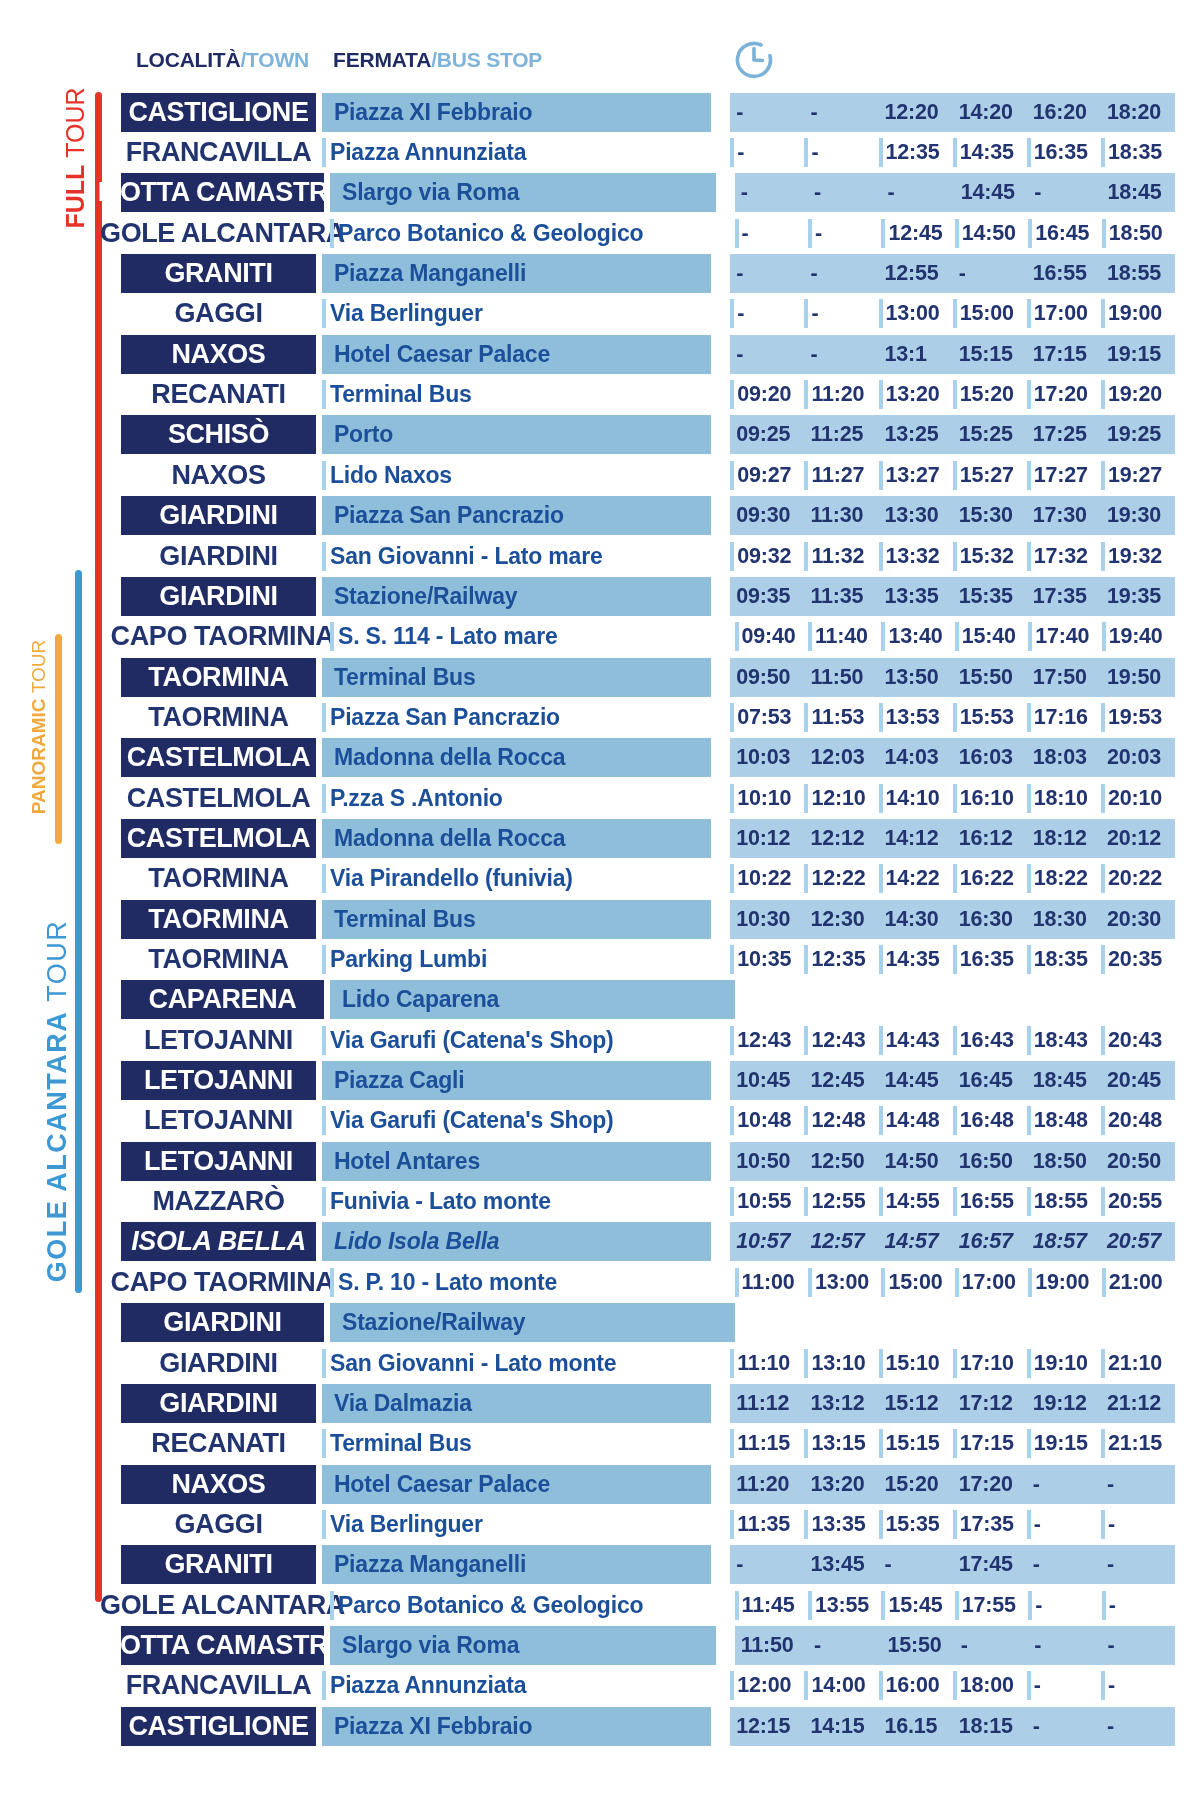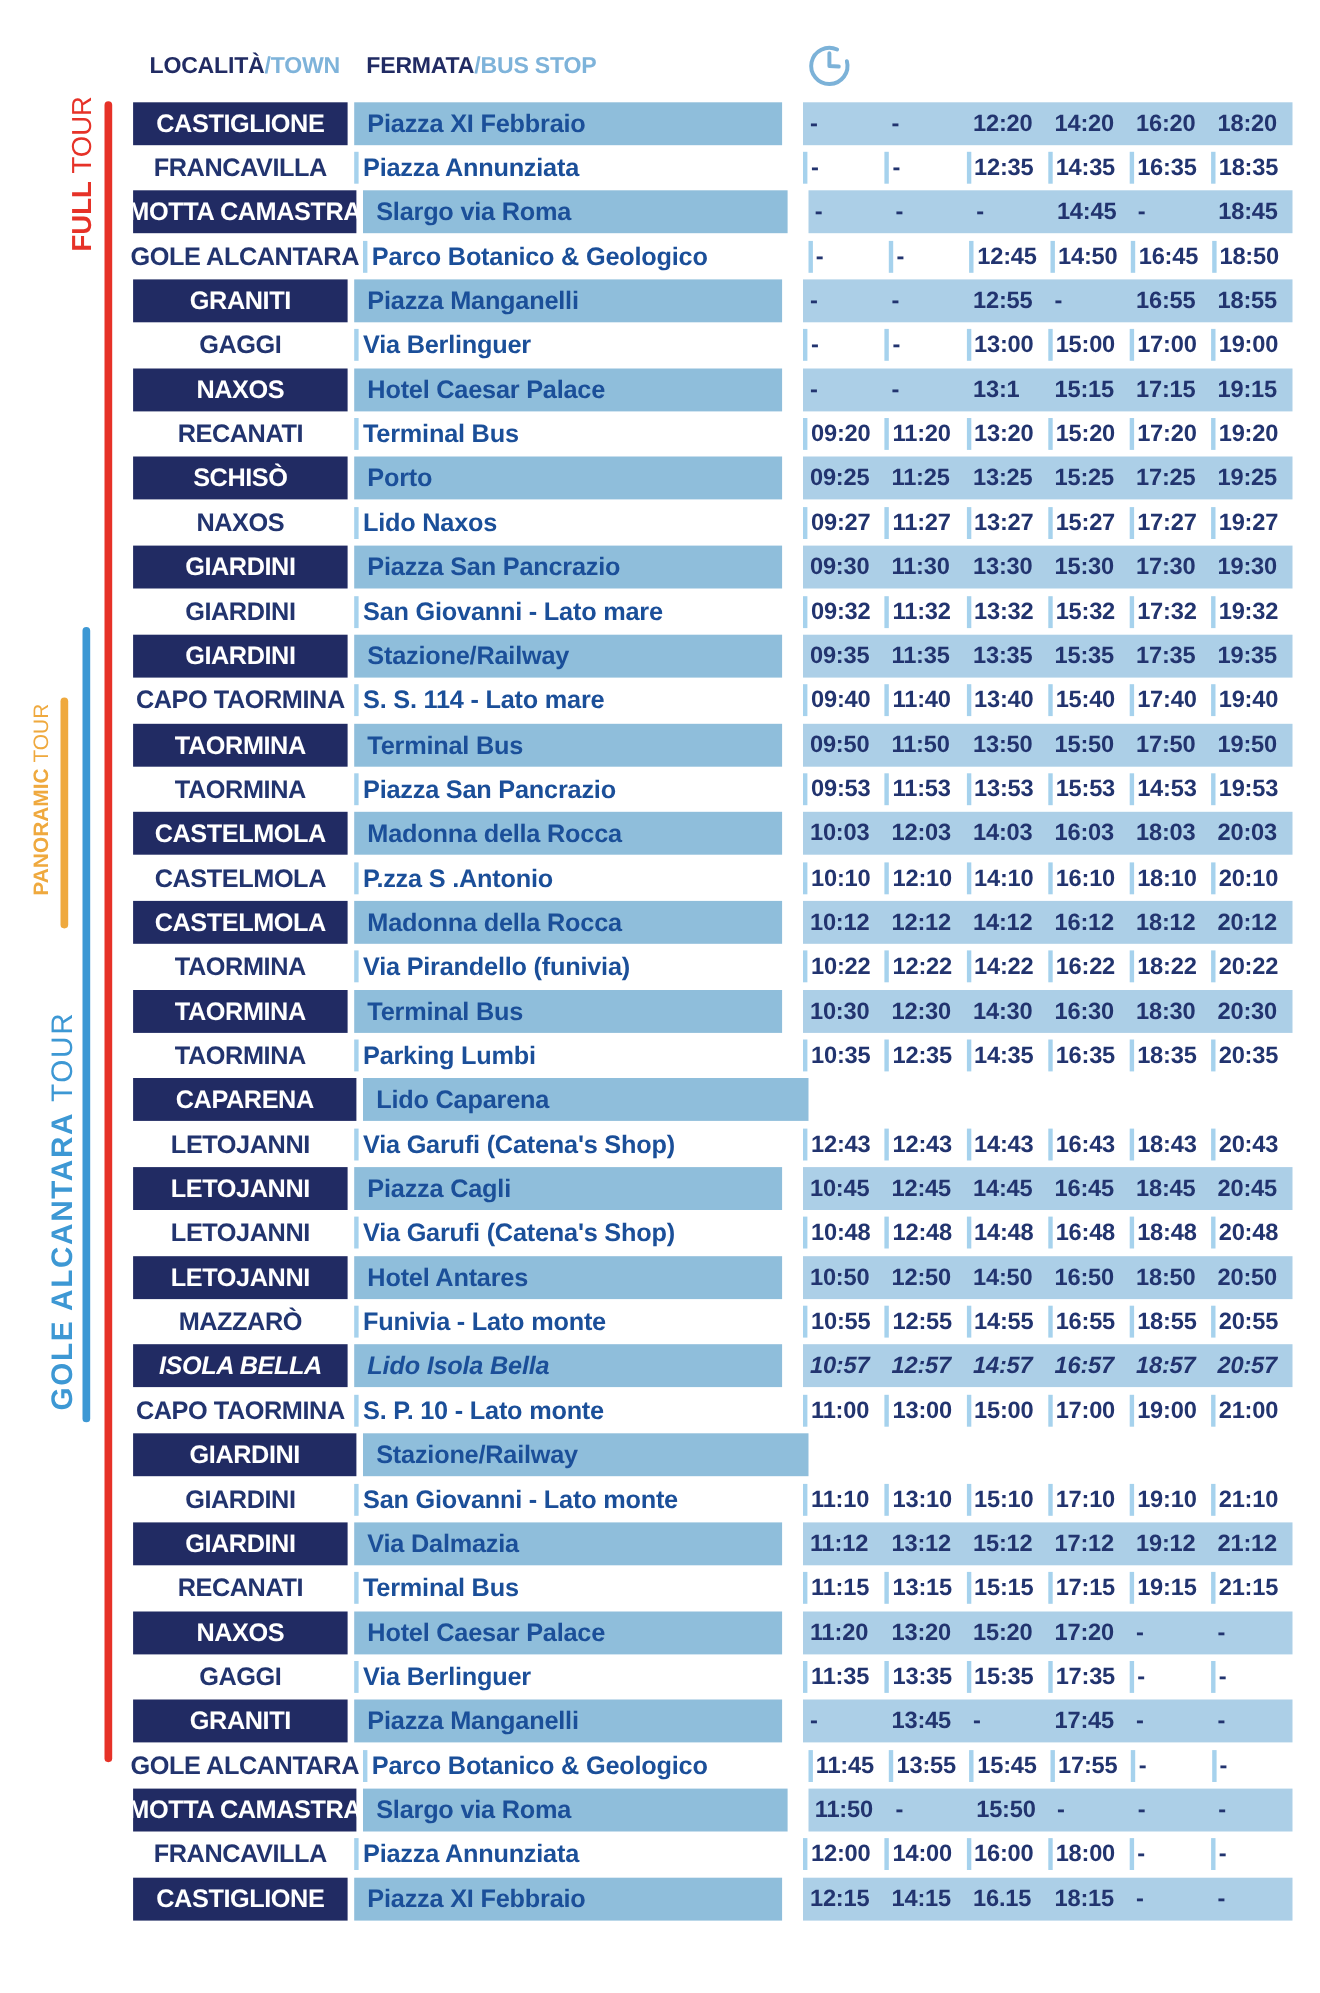--- a/index.html
+++ b/index.html
@@ -25,21 +25,21 @@
   .hdr{position:absolute;top:46px;height:28px;line-height:28px;font-size:21px;font-weight:bold;color:var(--navy);letter-spacing:-0.2px;}
   .hdr-town{left:121px;width:203px;text-align:center;}
   .hdr-stop{left:333px;}
   .hdr-light{color:var(--header-light);font-weight:bold;}
   .clock{position:absolute;left:733px;top:39px;}
   
   .rows{position:absolute;left:121px;top:92px;width:1054px;height:1655px;}
   .row{position:absolute;left:0;width:1054px;height:40.35px;display:flex;align-items:center;}
   .row *{box-sizing:border-box;}
   .town{width:203px;display:flex;align-items:center;justify-content:center;
-        font-weight:bold;font-size:23px;letter-spacing:-0.4px;white-space:nowrap;}
+        font-weight:bold;font-size:27px;letter-spacing:-0.4px;white-space:nowrap;}
   .stop{margin-left:6px;width:405px;display:flex;align-items:center;
         font-weight:bold;font-size:23px;color:var(--stop-text);letter-spacing:-0.2px;white-space:nowrap;}
   .times{margin-left:19px;width:463px;display:flex;align-items:stretch;}
   .tcell{flex:1 1 0;display:flex;align-items:center;
          font-weight:bold;font-size:21.5px;color:var(--row-text);letter-spacing:-0.2px;white-space:nowrap;}
   
   .row.dark .town{height:39px;background:var(--navy);color:#ffffff;}
   .row.dark .stop{height:39px;background:var(--shade-stop);padding-left:12px;}
   .row.dark .times{height:39px;background:var(--shade-times);}
   .row.dark .tcell{padding-left:6px;}
@@ -260,25 +260,25 @@
           <div class="tcell">13:50</div>
           <div class="tcell">15:50</div>
           <div class="tcell">17:50</div>
           <div class="tcell">19:50</div>
         </div>
       </div>
       <div class="row light" style="top: 605.25px;">
         <div class="town">TAORMINA</div>
         <div class="stop">Piazza San Pancrazio</div>
         <div class="times">
-          <div class="tcell">09:53</div>
+          <div class="tcell">07:53</div>
           <div class="tcell">11:53</div>
           <div class="tcell">13:53</div>
           <div class="tcell">15:53</div>
-          <div class="tcell">14:53</div>
+          <div class="tcell">17:16</div>
           <div class="tcell">19:53</div>
         </div>
       </div>
       <div class="row dark" style="top: 645.6px;">
         <div class="town">CASTELMOLA</div>
         <div class="stop">Madonna della Rocca</div>
         <div class="times">
           <div class="tcell">10:03</div>
           <div class="tcell">12:03</div>
           <div class="tcell">14:03</div>

